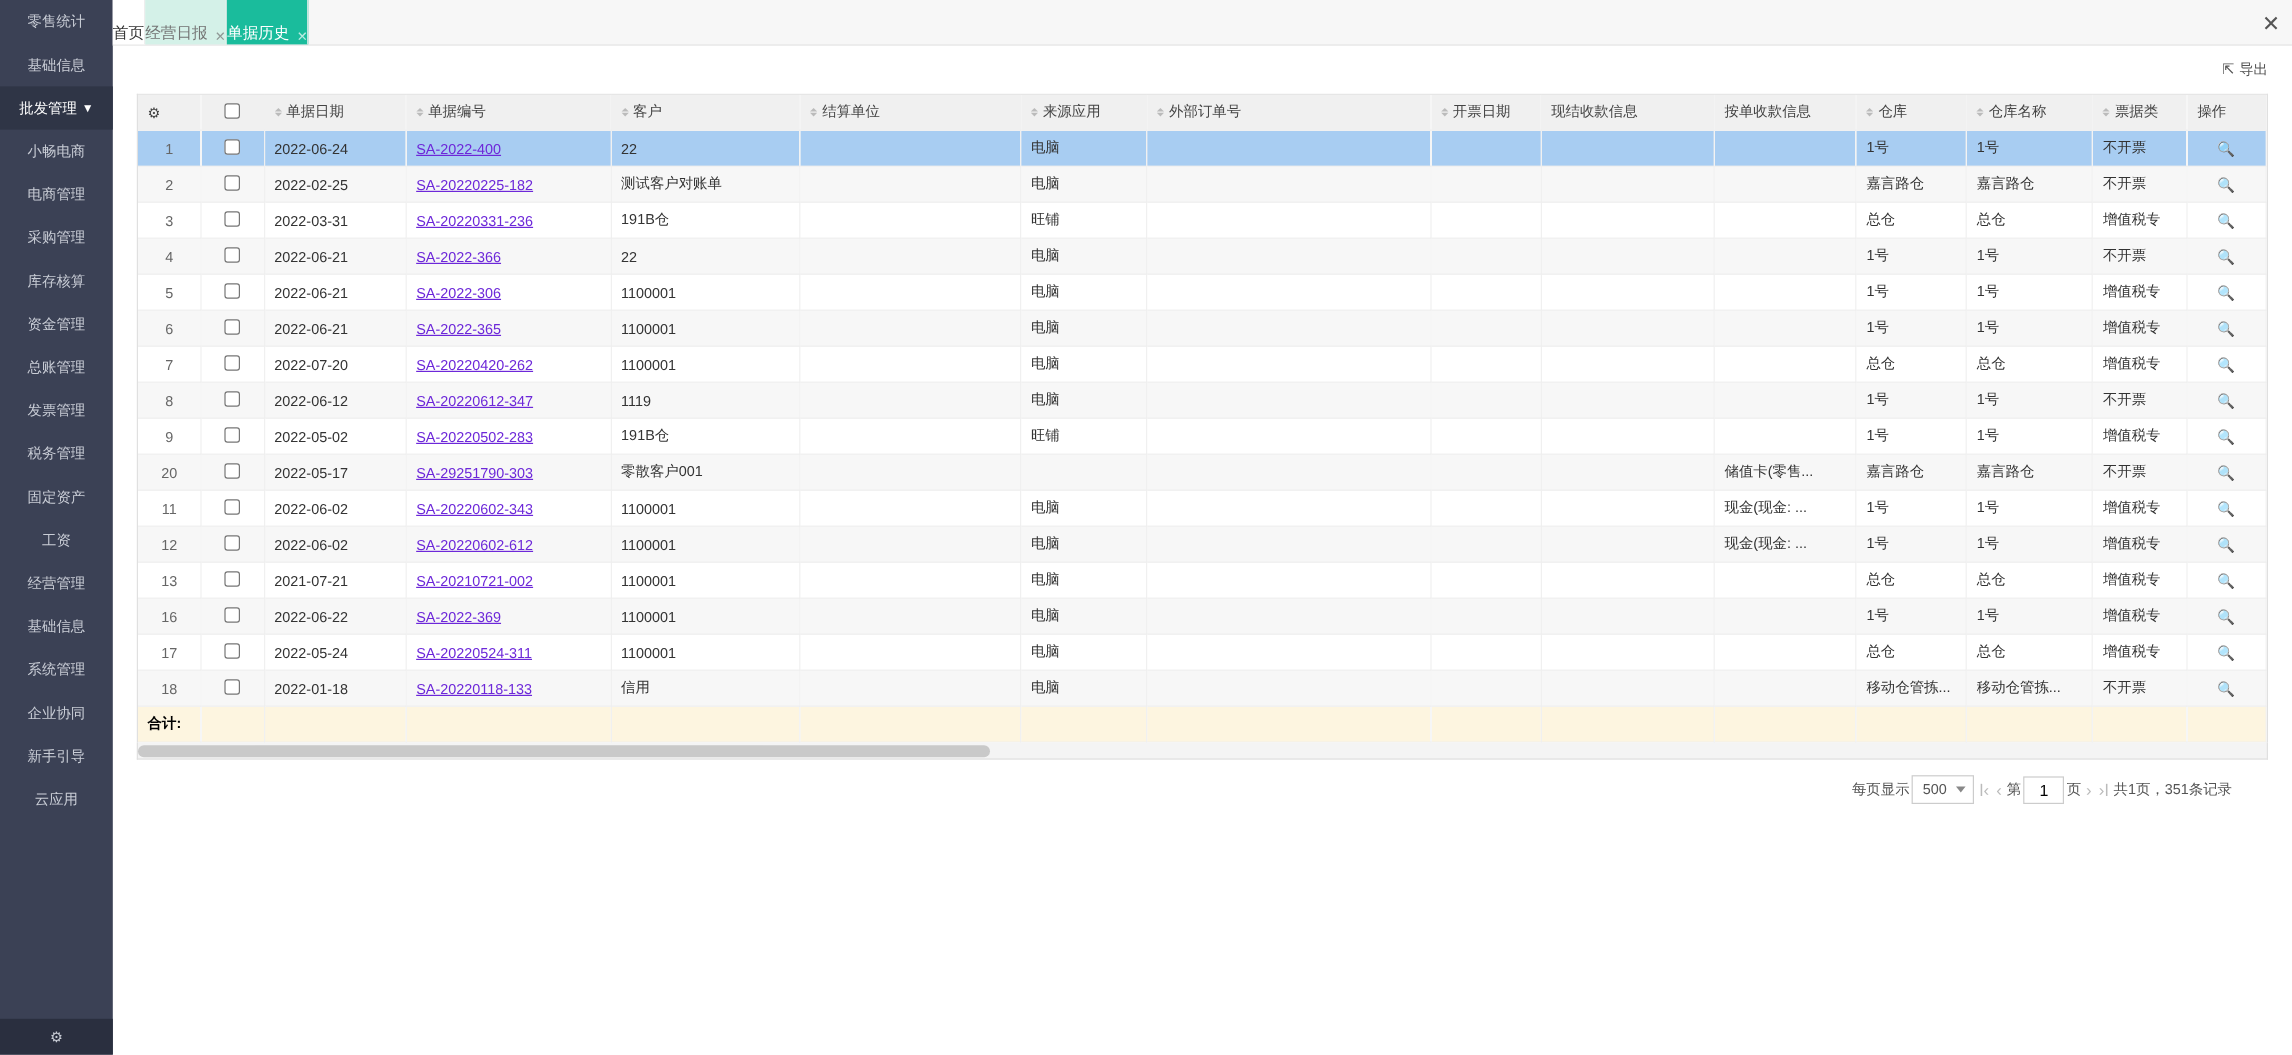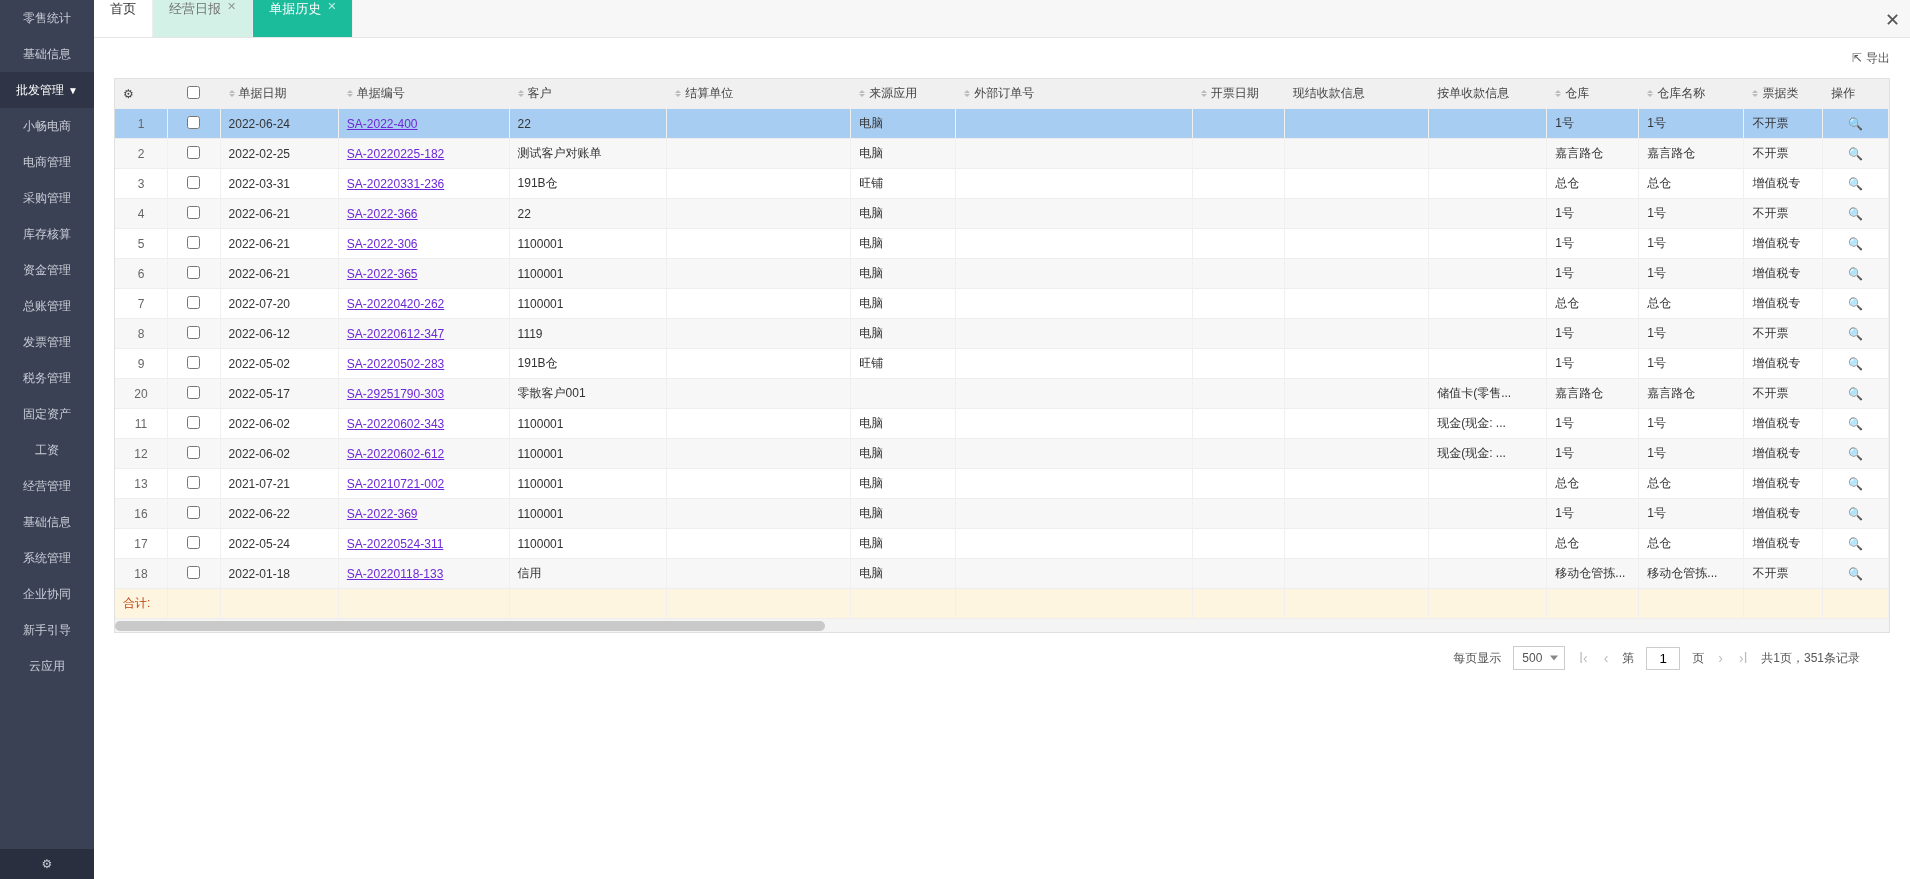--- a/index.html
+++ b/index.html
@@ -11,21 +11,21 @@
 .side-item { height: 36px; display: flex; align-items: center; justify-content: center; cursor: pointer; font-size: 12px; }
 .side-item.active { background: #2f3546; color: #fff; }
 .side-item .chev { margin-left: 4px; font-size: 10px; }
 .side-bottom { margin-top: auto; height: 30px; background: #2a2f3f; display: flex; align-items: center; justify-content: center; }
 
 
 .main { flex: 1; display: flex; flex-direction: column; position: relative; }
 
 
 .tabbar { height: 38px; display: flex; align-items: stretch; border-bottom: 1px solid #e5e5e5; background: #f7f7f7; position: relative; }
-.tab { padding: 0 16px; display: flex; align-items: flex-start; gap: 6px; font-size: 13px; cursor: pointer; background: #fff; border-right: 1px solid #eee; }
+.tab { padding: 0 0; display: flex; align-items: flex-end; gap: 6px; font-size: 13px; cursor: pointer; background: #fff; border-right: 1px solid #eee; }
 .tab.green-light { background: #d4f1e8; color: #737373; }
 .tab.green { background: #1abc9c; color: #fff; }
 .tab .close { font-size: 11px; opacity: .7; }
 .tab-close-right { position: absolute; right: 10px; top: 9px; font-size: 18px; cursor: pointer; color: #555; }
 
 
 .toolbar { height: 40px; display: flex; align-items: center; justify-content: flex-end; padding: 0 20px; }
 .export { color: #555; cursor: pointer; display: flex; align-items: center; gap: 4px; font-size: 12px; }
 
 
@@ -37,27 +37,27 @@
 .sort-icon { display: inline-block; width: 8px; vertical-align: middle; margin-right: 2px; }
 .sort-icon::before { content: ""; display: block; width: 0; height: 0; border-left: 3px solid transparent; border-right: 3px solid transparent; border-bottom: 3px solid #bbb; margin-bottom: 1px; }
 .sort-icon::after { content: ""; display: block; width: 0; height: 0; border-left: 3px solid transparent; border-right: 3px solid transparent; border-top: 3px solid #bbb; }
 tbody tr:nth-child(even) { background: #f7f7f7; }
 tbody tr.selected { background: #a8cdf2 !important; }
 .linkcell { color: #6d28d9; text-decoration: underline; cursor: pointer; }
 .rownum { text-align: center; color: #666; }
 .chkcell { text-align: center; }
 .mag { text-align: center; color: #888; cursor: pointer; }
 
-.totals-row td { background: #fdf5e0; border-top: 1px solid #e5d9b0; font-weight: 400; color: #c2410c; margin-left: 23px; }
+.totals-row td { background: #fdf5e0; border-top: 1px solid #e5d9b0; font-weight: 700; color: #000000; margin-left: 23px; }
 
 .hscroll { height: 14px; background: #f4f4f4; border: 1px solid #e0e0e0; border-top: none; position: relative; }
 .hscroll-thumb { position: absolute; left: 0; top: 2px; height: 10px; width: 40%; background: #c9c9c9; border-radius: 5px; }
 
 
-.pager { height: 50px; display: flex; align-items: center; justify-content: flex-end; gap: 12px; padding: 0 30px; font-size: 12px; color: #555; }
+.pager { height: 50px; display: flex; align-items: center; justify-content: flex-end; gap: 2px; padding: 0 30px; font-size: 12px; color: #555; }
 .pager .sel { border: 1px solid #ccc; padding: 4px 22px 4px 8px; position: relative; }
 .pager .sel::after { content: ""; position: absolute; right: 6px; top: 50%; width: 0; height: 0; border-left: 4px solid transparent; border-right: 4px solid transparent; border-top: 5px solid #888; transform: translateY(-50%); }
 .pager .nav { color: #bbb; cursor: pointer; font-size: 14px; padding: 0 2px; }
 .pager .pginput { width: 34px; border: 1px solid #ccc; text-align: center; padding: 3px 2px; }
 
 
 .c-gear{width:40px}.c-chk{width:40px}.c-date{width:90px}.c-code{width:130px}.c-cust{width:120px}.c-settle{width:140px}.c-src{width:80px}.c-ext{width:180px}.c-inv{width:70px}.c-cash{width:110px}.c-bill{width:90px}.c-wh{width:70px}.c-whn{width:80px}.c-tax{width:60px}.c-op{width:50px}
 </style>
 </head>
 <body>

